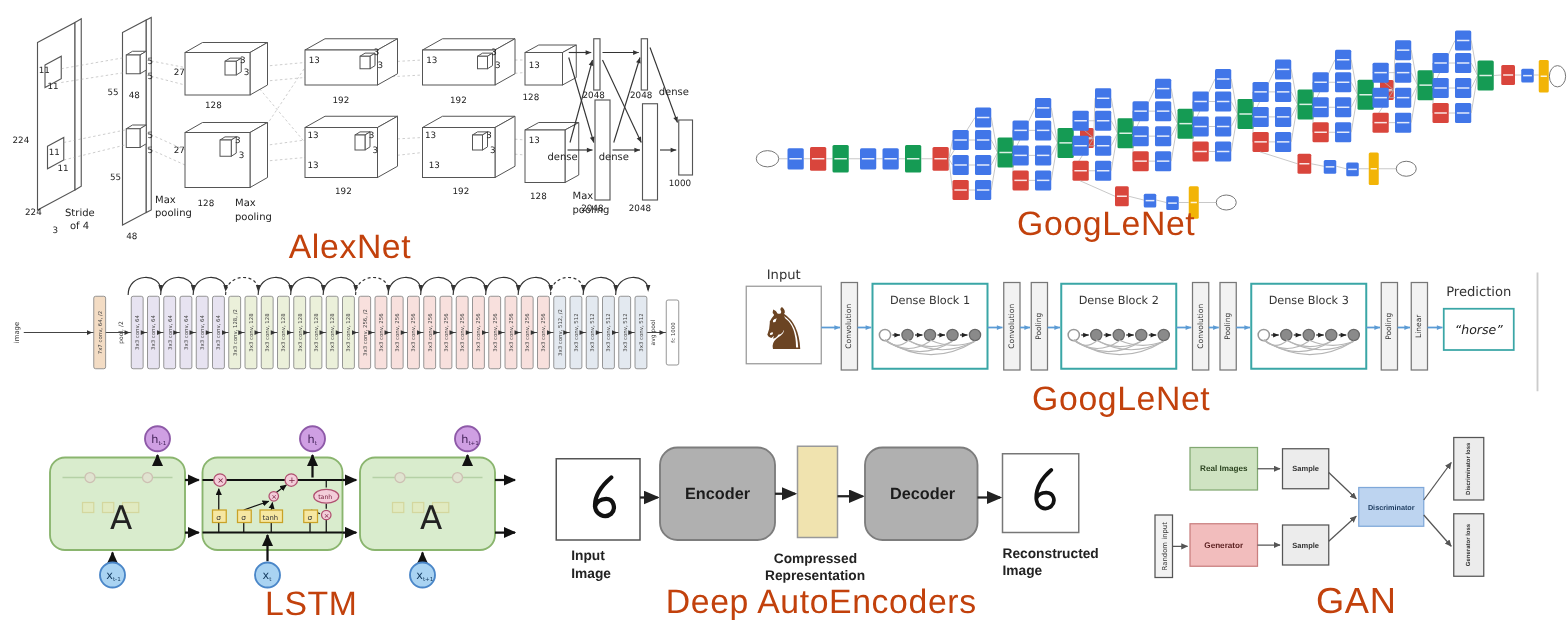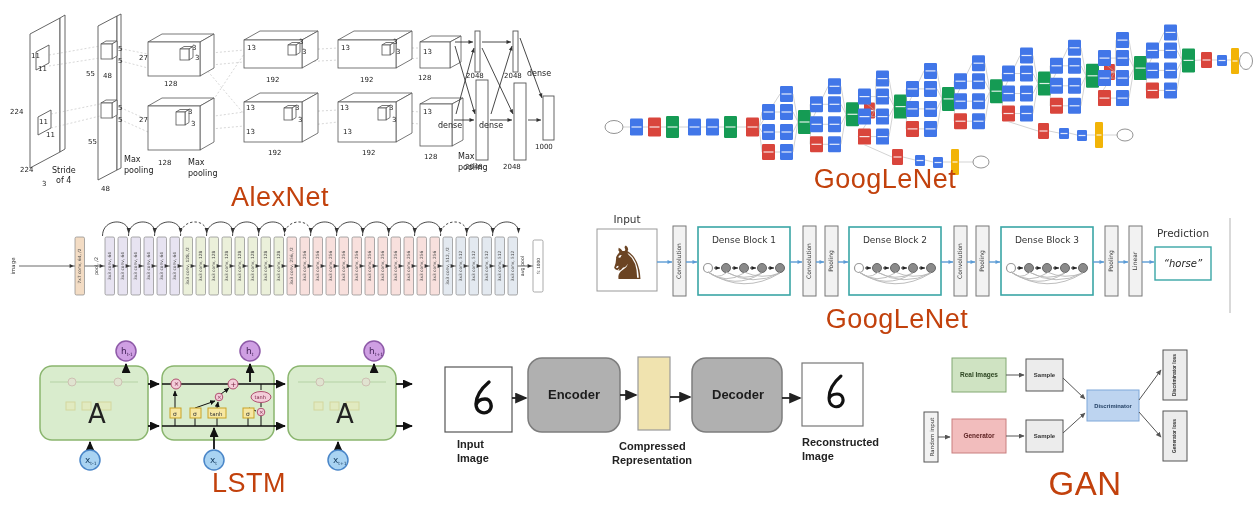--- a/index.html
+++ b/index.html
@@ -2,21 +2,21 @@
 <html><head>
 <meta charset="utf-8">
 <style>
   html,body{margin:0;padding:0;background:#fff;}
   #canvas{position:relative;width:1254px;height:509px;background:#ffffff;overflow:hidden;
           font-family:"DejaVu Sans",sans-serif;}
   svg.panel{position:absolute;overflow:visible;}
   .title{position:absolute;transform:translateX(-50%);white-space:nowrap;
          font-family:"Liberation Sans",sans-serif;font-weight:400;
          color:#c2410c;font-size:27px;letter-spacing:.5px;}
-  .title.big{font-size:33px;}
+  .title.big{font-size:29px;}
   text{font-family:"DejaVu Sans",sans-serif;}
   .cap{font-family:"Liberation Sans",sans-serif;font-weight:bold;}
 </style>
 </head>
 <body>
 
 <div id="canvas">
 
   <svg class="panel" id="p-alexnet" style="left:8px;top:2px" width="585" height="205" viewBox="0 0 585 205">
       <polygon points="22,32 52,16 52,150 22,166" fill="#fff" stroke="#555" stroke-width="0.9"></polygon>
@@ -935,14 +935,15 @@
       <line x1="143" y1="95" x2="165" y2="75" marker-end="url(#mC)"></line>
       <line x1="219" y1="62" x2="241" y2="32" marker-end="url(#mC)"></line>
       <line x1="219" y1="74" x2="241" y2="99" marker-end="url(#mC)"></line>
     </g>
   </svg>
 
   <div class="title" style="left:280px;top:182px">AlexNet</div>
   <div class="title" style="left:885px;top:164px">GoogLeNet</div>
   <div class="title" style="left:897px;top:304px">GoogLeNet</div>
   <div class="title" style="left:249px;top:468px">LSTM</div>
+  <div class="title" style="left:657px;top:466px">Deep AutoEncoders</div>
   <div class="title big" style="left:1085px;top:465px">GAN</div>
 </div>
 
 </body></html>

